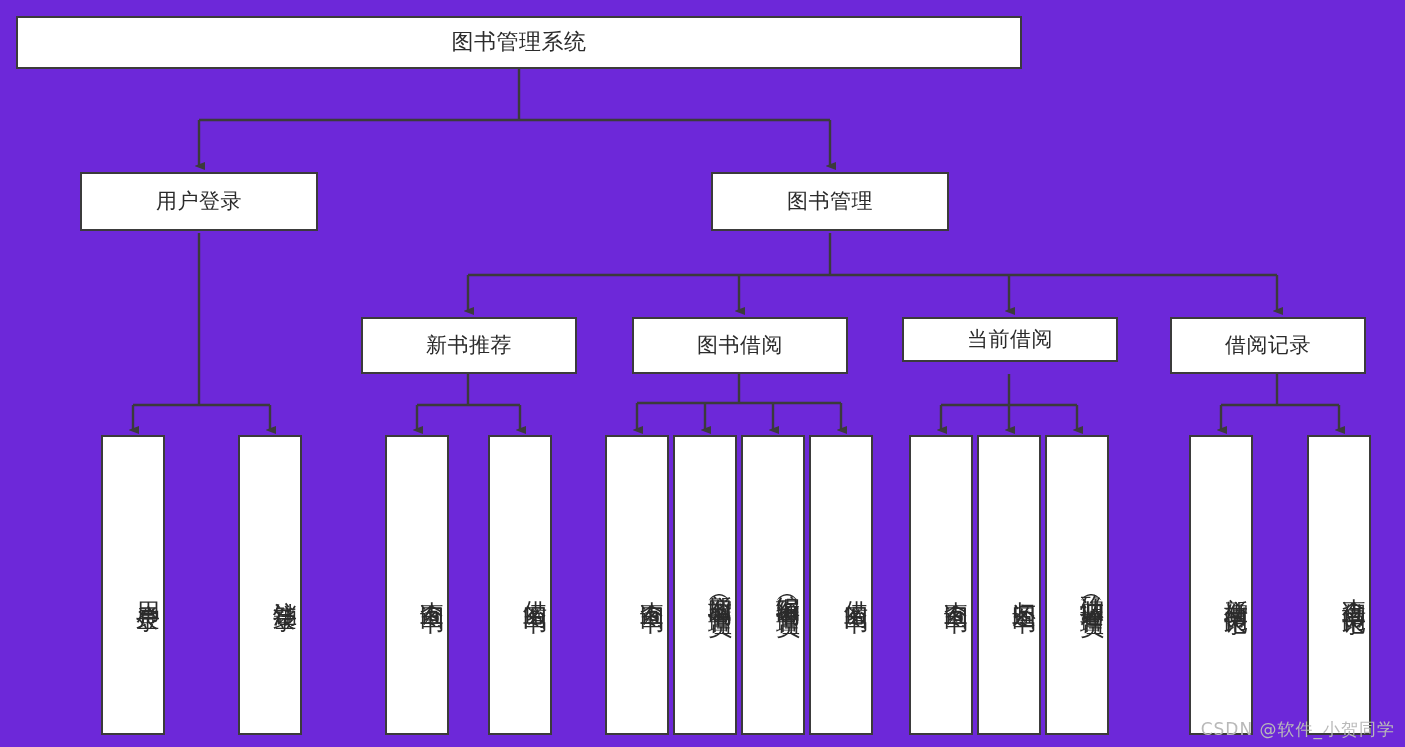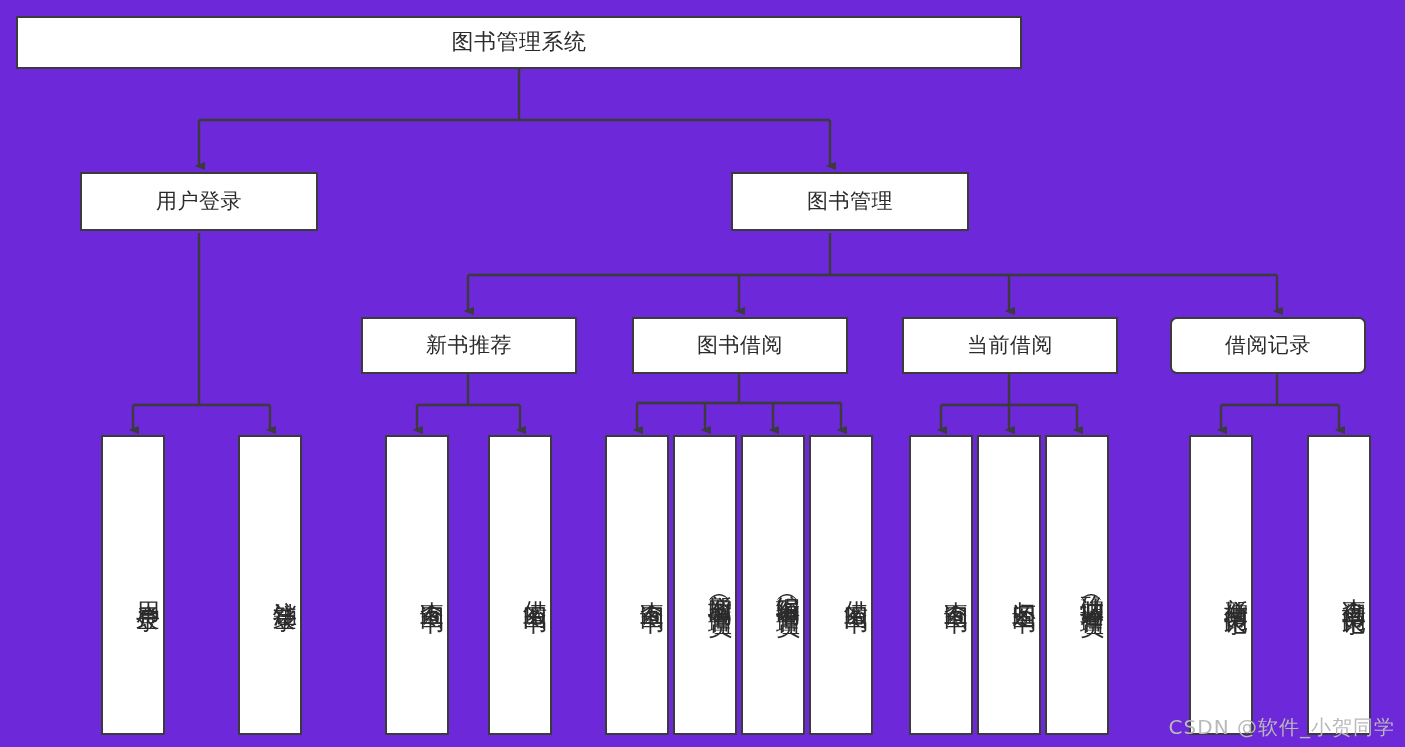--- a/index.html
+++ b/index.html
@@ -60,21 +60,21 @@
   .node.vertical .vlabel {
     writing-mode: vertical-rl;
     text-orientation: upright;
     display: block;
     text-align: center;
   }
   .watermark {
     position: absolute;
     right: 10px;
     bottom: 6px;
-    font-size: 20px;
+    font-size: 17px;
     color: #b9b9b9;
     letter-spacing: 1px;
     white-space: nowrap;
     user-select: none;
   }
 </style>
 </head>
 <body>
 
 <div id="diagram-root">
@@ -132,37 +132,37 @@
   </svg>
 
   <div class="node horizontal root" style="left:16px; top:16px; width:1006px; height:53px;">
     <span>图书管理系统</span>
   </div>
 
   <div class="node horizontal" style="left:80px; top:172px; width:238px; height:59px;">
     <span>用户登录</span>
   </div>
 
-  <div class="node horizontal" style="left:711px; top:172px; width:238px; height:59px;margin-left:20px;">
+  <div class="node horizontal" style="left:711px; top:172px; width:238px; height:59px;">
     <span>图书管理</span>
   </div>
 
   <div class="node horizontal" style="left:632px; top:317px; width:216px; height:57px;">
     <span>图书借阅</span>
   </div>
 
   <div class="node horizontal" style="left:361px; top:317px; width:216px; height:57px;">
     <span>新书推荐</span>
   </div>
 
-  <div class="node horizontal" style="left:902px; top:317px; width:216px; height:57px;">
+  <div class="node horizontal" style="left:902px; top:317px; width:216px; height:45px;">
     <span>当前借阅</span>
   </div>
 
-  <div class="node horizontal" style="left:1170px; top:317px; width:196px; height:57px;border-radius:7px;">
+  <div class="node horizontal" style="left:1170px; top:317px; width:196px; height:57px;">
     <span>借阅记录</span>
   </div>
 
   <div class="node vertical" style="left:101px; top:435px; width:64px; height:300px;">
     <span class="vlabel">用户登录</span>
   </div>
 
   <div class="node vertical" style="left:238px; top:435px; width:64px; height:300px;">
     <span class="vlabel">注销登录</span>
   </div>

